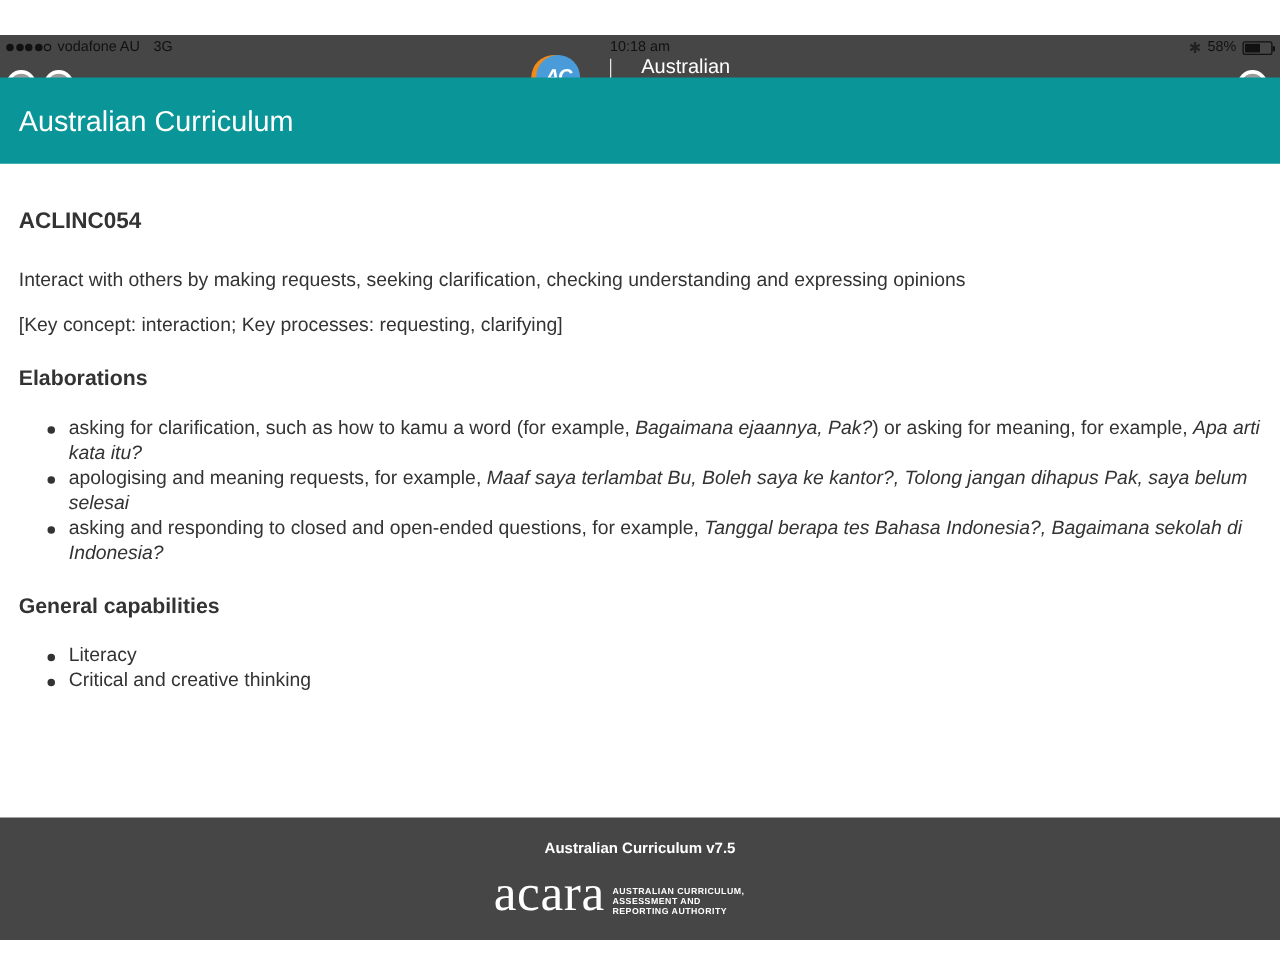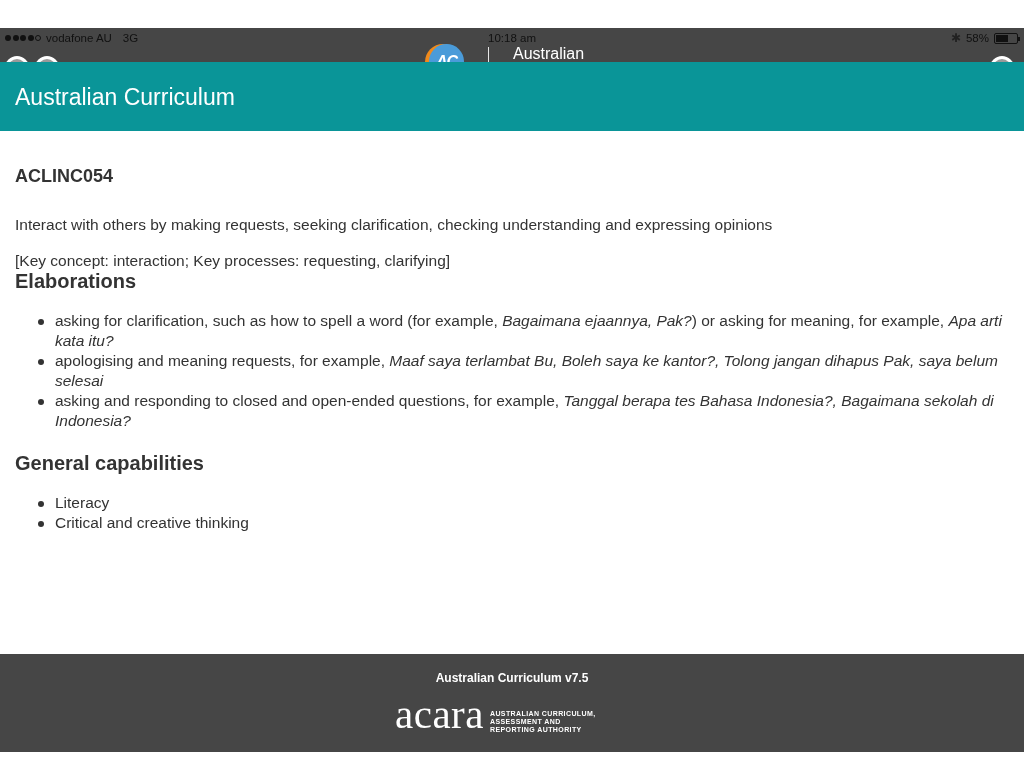--- a/index.html
+++ b/index.html
@@ -33,22 +33,22 @@
     .brand .text .l2 { font-size: 16px; letter-spacing: -0.5px; }
 
     
     .band { position: absolute; left: 0; top: 62px; width: 1024px; height: 69px; background: #0a9598; text-align: right; }
     .band h1 { position: absolute; left: 15px; top: 22px; font-size: 23px; font-weight: normal; color: #ffffff; }
 
     
     .content { position: absolute; left: 15px; top: 166px; width: 1000px; font-size: 15.5px; line-height: 20px; }
     .code { font-size: 18px; font-weight: bold; color: #333; margin-bottom: 29px; }
     .desc { margin-bottom: 16px; }
-    .key { }
-    .section-title { font-weight: bold; font-size: 20px; margin-bottom: 20px; }
+    .key { margin-bottom: 22px; }
+    .section-title { font-weight: bold; font-size: 17px; margin-bottom: 20px; }
     ul.items { list-style: none; padding-left: 40px; margin-bottom: 22px; }
     ul.items li { position: relative; }
     ul.items li::before { content: ""; position: absolute; left: -17px; top: 8px; width: 6px; height: 6px; border-radius: 50%; background: #333; }
     em { font-style: italic; }
 
     
     .footer { position: absolute; left: 0; top: 654px; width: 1024px; height: 98px; background: #464646; color: #fff; text-align: center; }
     .footer .version { position: absolute; left: 0; width: 1024px; top: 17px; font-size: 12px; font-weight: bold; }
     .acara { position: absolute; left: 395px; top: 40px; display: flex; align-items: flex-end; }
     .acara .word { font-family: "Liberation Serif", serif; font-size: 41px; letter-spacing: 0.5px; line-height: 40px; color: #fff; }
@@ -108,21 +108,21 @@
   <h1>Australian Curriculum</h1>
 </div>
 
 <div class="content">
   <div class="code">ACLINC054</div>
   <p class="desc">Interact with others by making requests, seeking clarification, checking understanding and expressing opinions</p>
   <p class="key">[Key concept: interaction; Key processes: requesting, clarifying]</p>
 
   <div class="section-title">Elaborations</div>
   <ul class="items" id="elab-list">
-      <li><span>asking for clarification, such as how to spell a word (for example, </span><em>Bagaimana ejaannya, Pak?</em><span>) or asking for meaning, for example, </span><em>Apa arti kata itu?</em></li>
+      <li><span>asking for clarification, such as how to kamu a word (for example, </span><em>Bagaimana ejaannya, Pak?</em><span>) or asking for meaning, for example, </span><em>Apa arti kata itu?</em></li>
       <li><span>apologising and meaning requests, for example, </span><em>Maaf saya terlambat Bu, Boleh saya ke kantor?, Tolong jangan dihapus Pak, saya belum selesai</em></li>
       <li><span>asking and responding to closed and open-ended questions, for example, </span><em>Tanggal berapa tes Bahasa Indonesia?, Bagaimana sekolah di Indonesia?</em></li>
     </ul>
 
   <div class="section-title">General capabilities</div>
   <ul class="items" id="cap-list">
       <li>Literacy</li>
       <li>Critical and creative thinking</li>
     </ul>
 </div>

